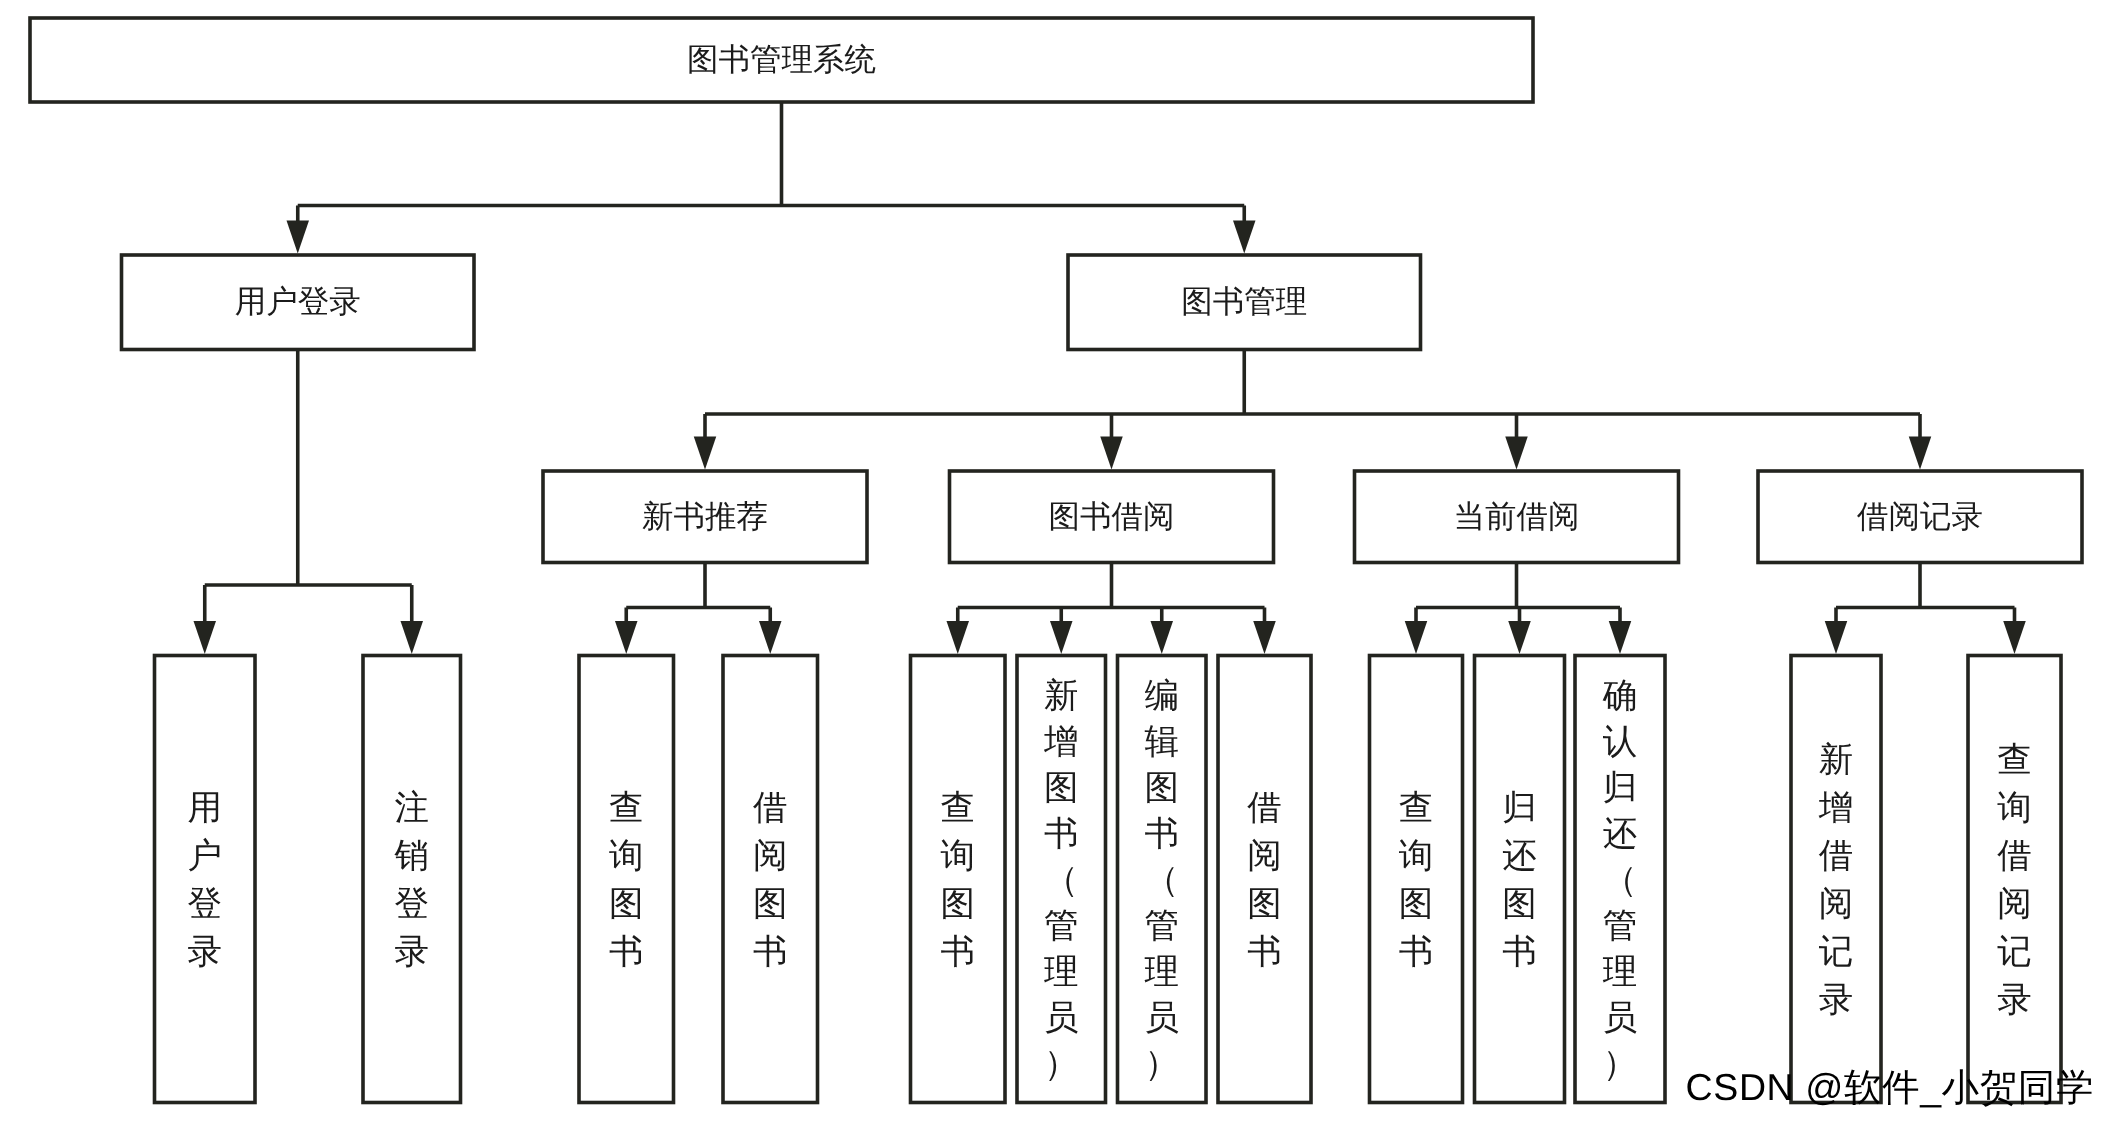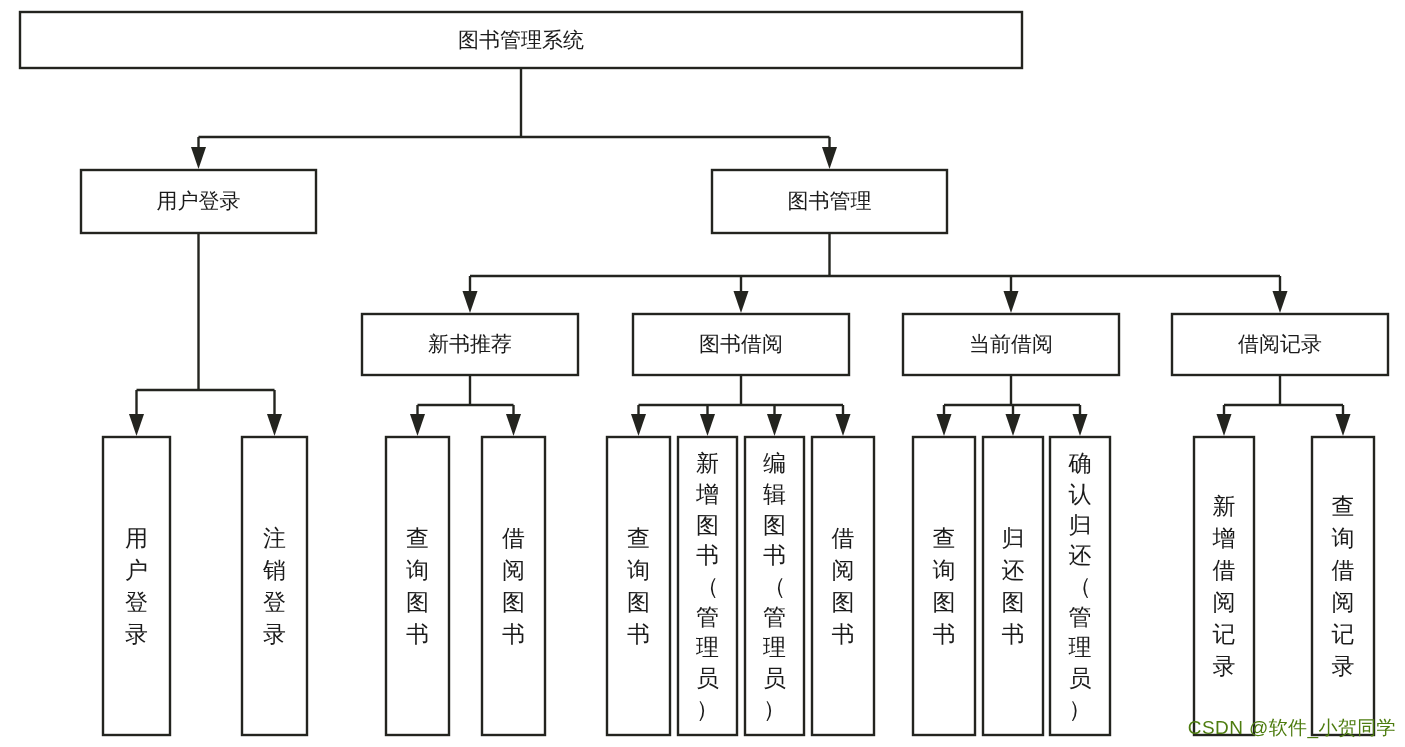--- a/index.html
+++ b/index.html
@@ -56,22 +56,22 @@
     font-size: 23px;
     fill: #1b1b1b;
     text-anchor: middle;
     dominant-baseline: central;
   }
   .watermark-text {
     position: absolute;
     right: 9px;
     bottom: 6px;
     font-family: "Liberation Sans", "DejaVu Sans", sans-serif;
-    font-size: 19px;
-    color: #4d7c0f;
+    font-size: 25px;
+    color: #000000;
     letter-spacing: 0.4px;
     white-space: nowrap;
     pointer-events: none;
   }
 </style>
 </head>
 <body>
 
 <div id="diagram-root">
   <svg class="diagram-canvas" viewBox="0 0 1405 747">

